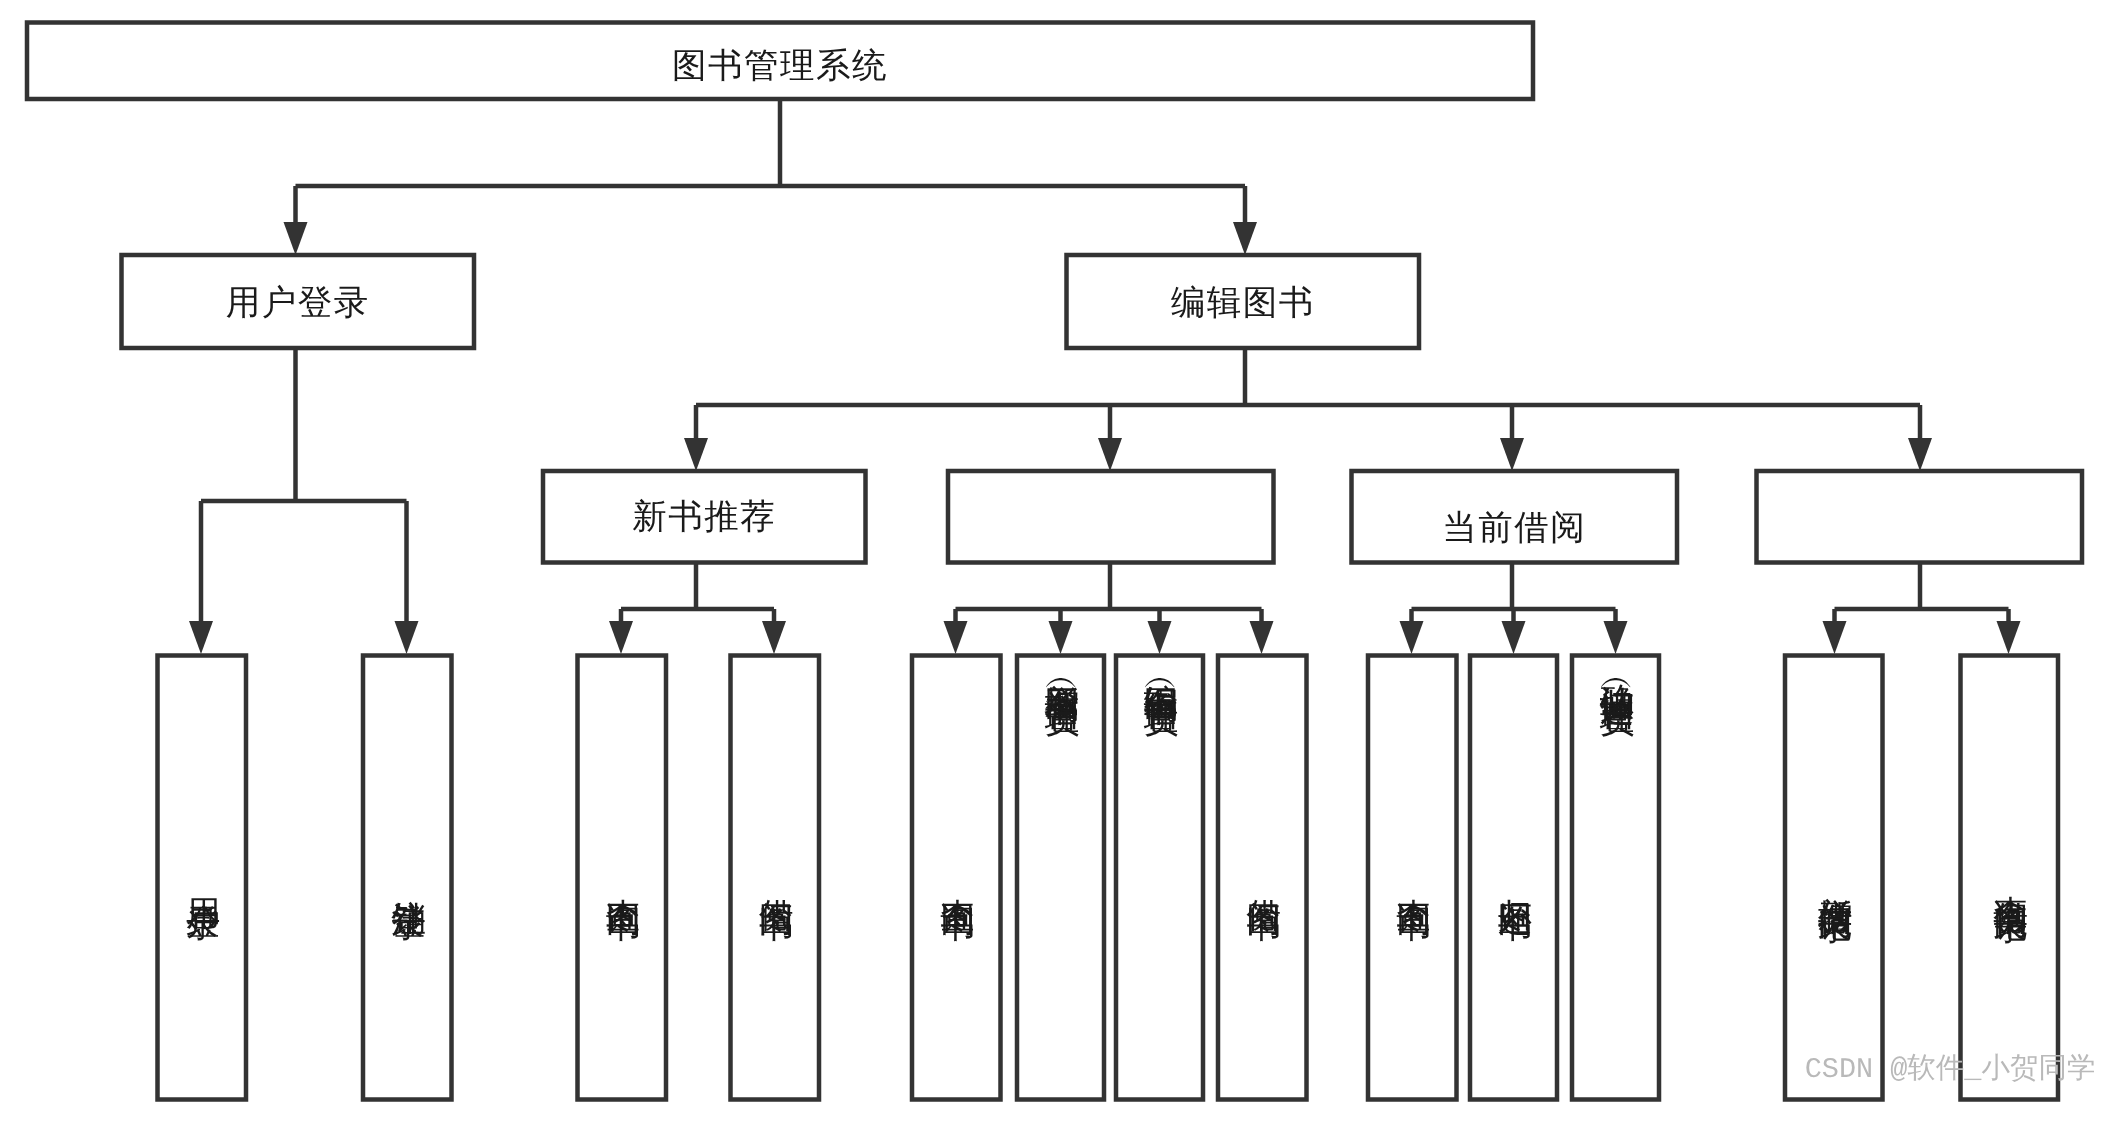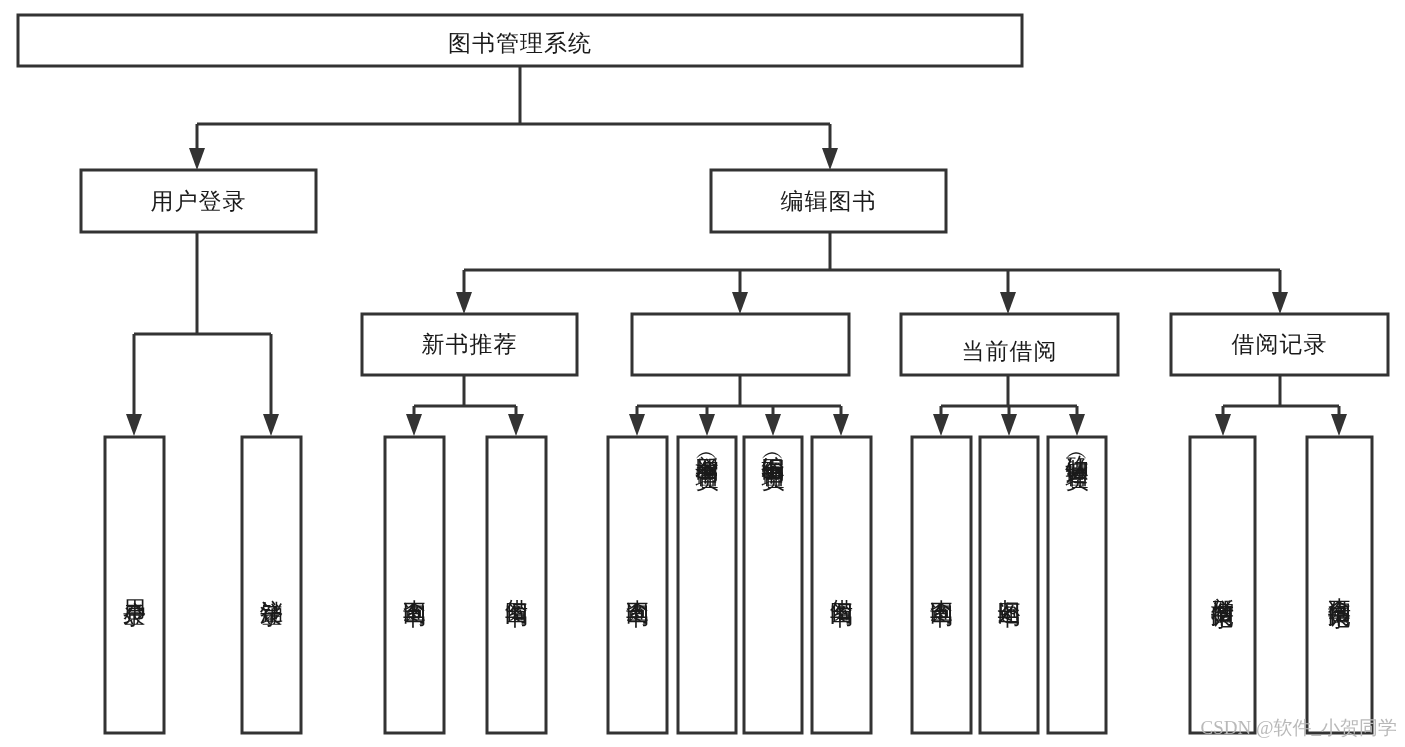--- a/index.html
+++ b/index.html
@@ -69,22 +69,22 @@
   .hlabel-text {
     font-family: "DejaVu Sans", "Liberation Sans", sans-serif;
     font-size: 23px;
     color: #1a1a1a;
     white-space: nowrap;
     letter-spacing: 1px;
   }
   #watermark {
     position: absolute;
     right: 8px;
-    bottom: 6px;
-    font-family: Liberation Serif, serif;
+    bottom: 22px;
+    font-family: Liberation Mono, monospace;
     font-size: 19px;
     color: #b9b9b9;
     white-space: nowrap;
     pointer-events: none;
     margin-left: 36px;
   }
 </style>
 </head>
 <body>
 
@@ -209,23 +209,20 @@
   <div class="hlabel-wrap" style="left:711px; top:170px; width:235px; height:62px;">
     <span class="hlabel-text">编辑图书</span>
   </div>
 
   <div class="hlabel-wrap" style="left:362px; top:314px; width:215px; height:61px;">
     <span class="hlabel-text">新书推荐</span>
   </div>
   <div class="hlabel-wrap" style="left:901px; top:314px; width:217px; height:75px;">
     <span class="hlabel-text">当前借阅</span>
   </div>
-  <div class="hlabel-wrap" style="left:1171px; top:314px; width:217px; height:61px;">
-    <span class="hlabel-text">借阅记录</span>
-  </div>
 
   <div class="vlabel-wrap" style="left:105px; top:437px; width:59px; height:296px;">
     <span class="vlabel-text">用户登录</span>
   </div>
   <div class="vlabel-wrap" style="left:242px; top:437px; width:59px; height:296px;">
     <span class="vlabel-text">注销登录</span>
   </div>
 
   <div class="vlabel-wrap" style="left:385px; top:437px; width:59px; height:296px;">
     <span class="vlabel-text">查询图书</span>

